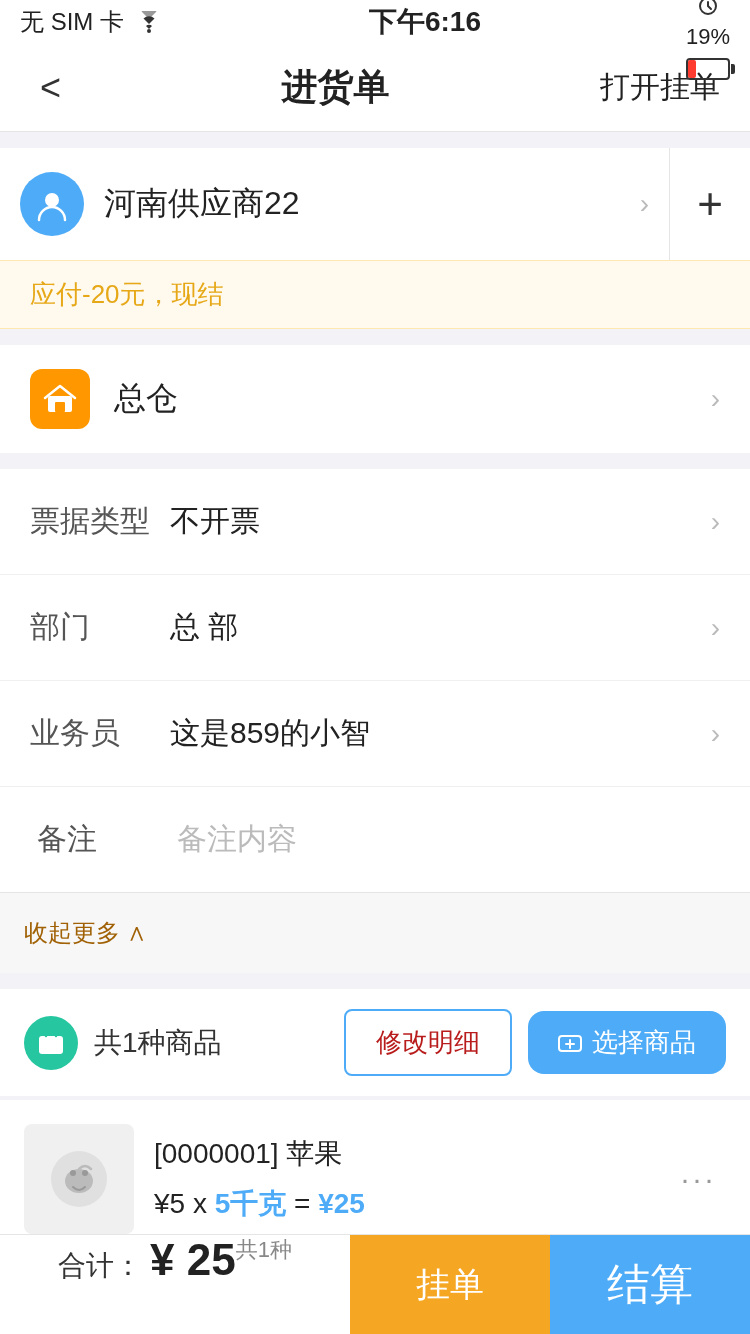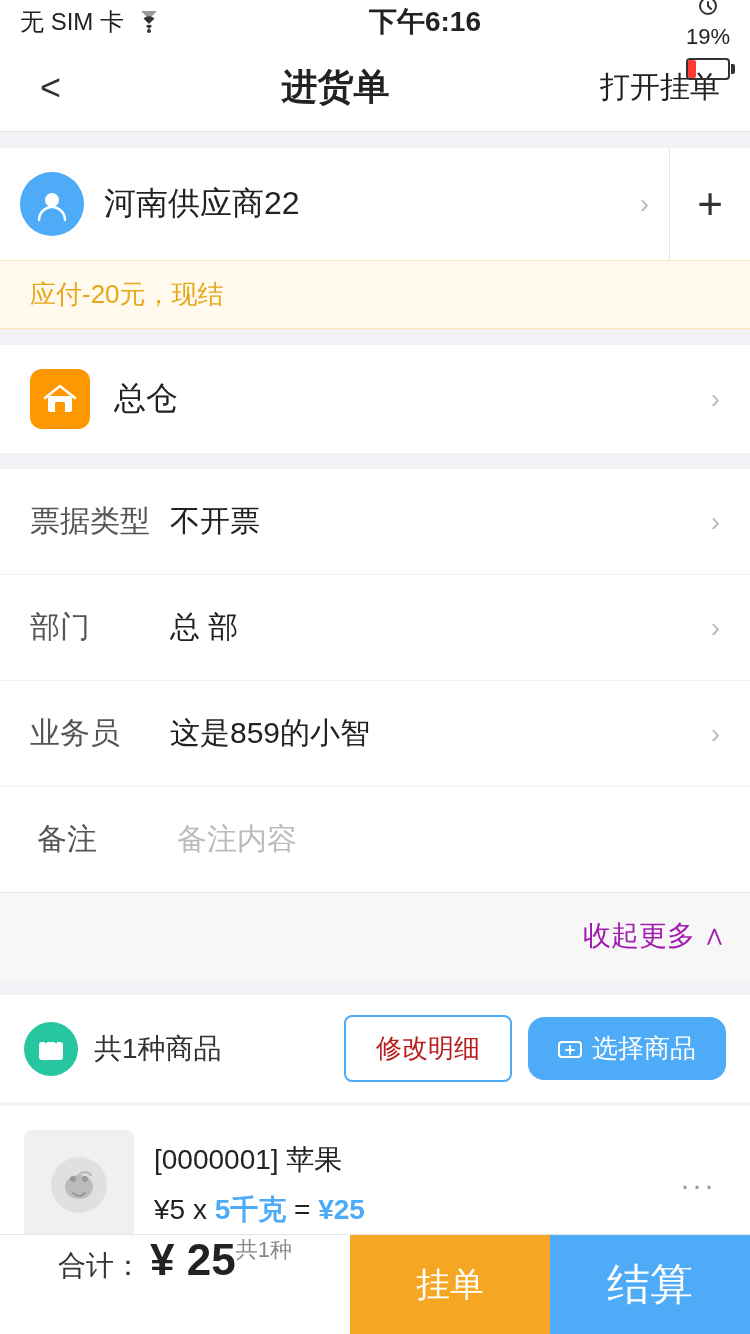--- a/index.html
+++ b/index.html
@@ -170,27 +170,27 @@
     }
     .form-value.placeholder {
       color: #bbb;
     }
 
     
     .collapse-row {
       background: #f7f7f7;
       display: flex;
       align-items: center;
-      justify-content: flex-end;
+      justify-content: flex-start;
       padding: 24px;
       margin-top: 0;
       border-top: 1px solid #e5e5e5;
       cursor: pointer;
-      font-size: 28px;
-      color: #a21caf;
+      font-size: 24px;
+      color: #a16207;
       gap: 10px;
     }
 
     
     .products-header {
       background: #fff;
       margin-top: 16px;
       display: flex;
       align-items: center;
       padding: 20px 24px;

